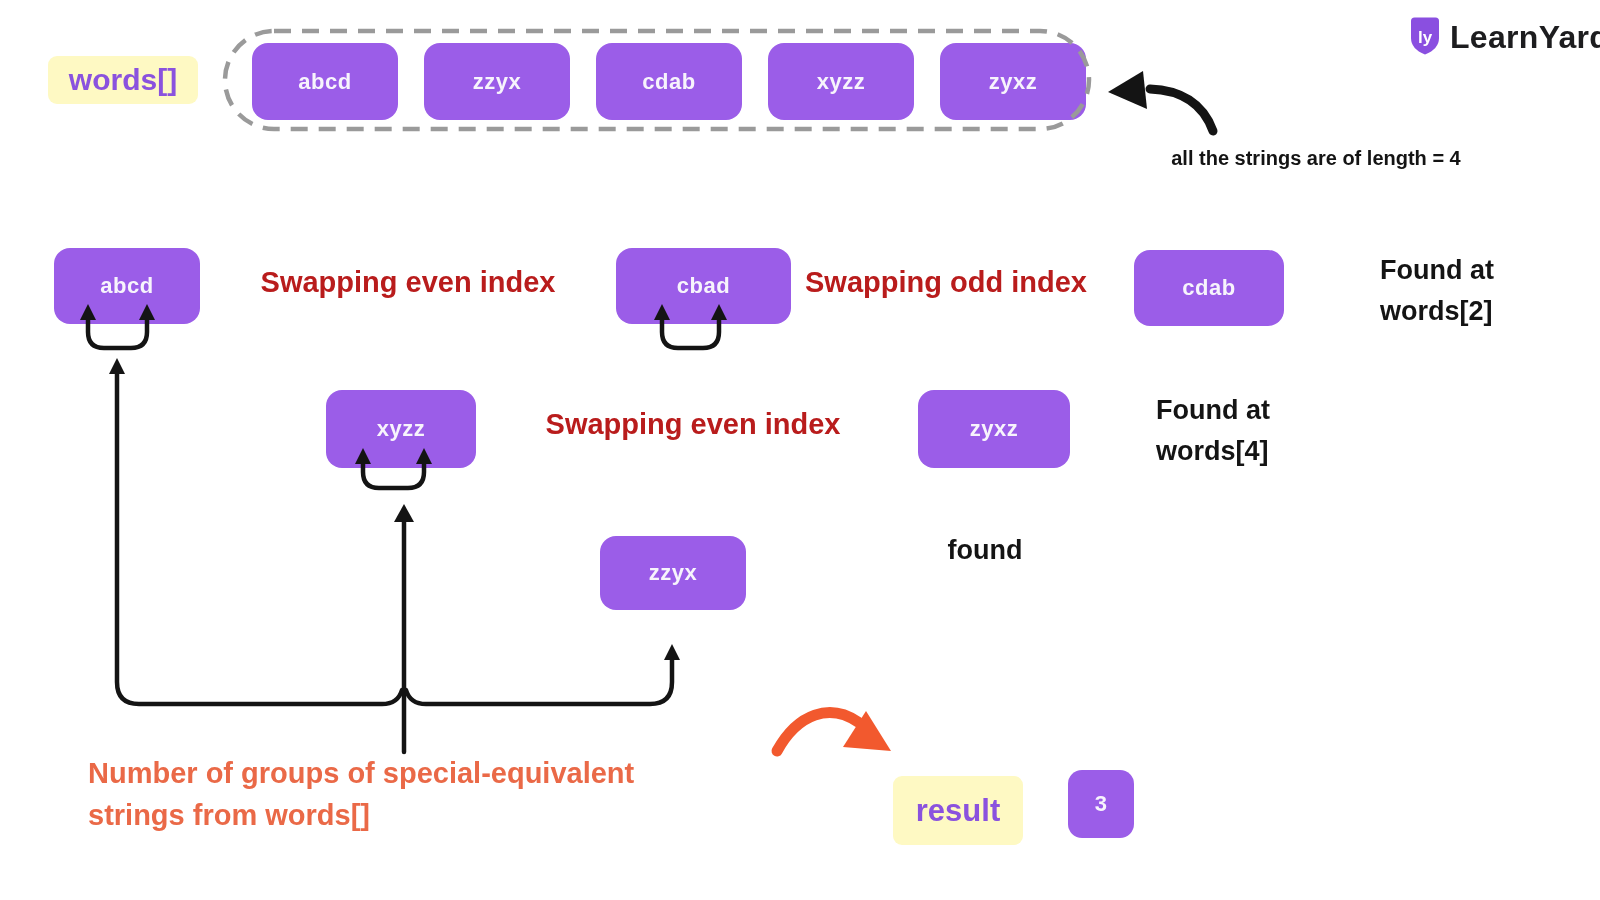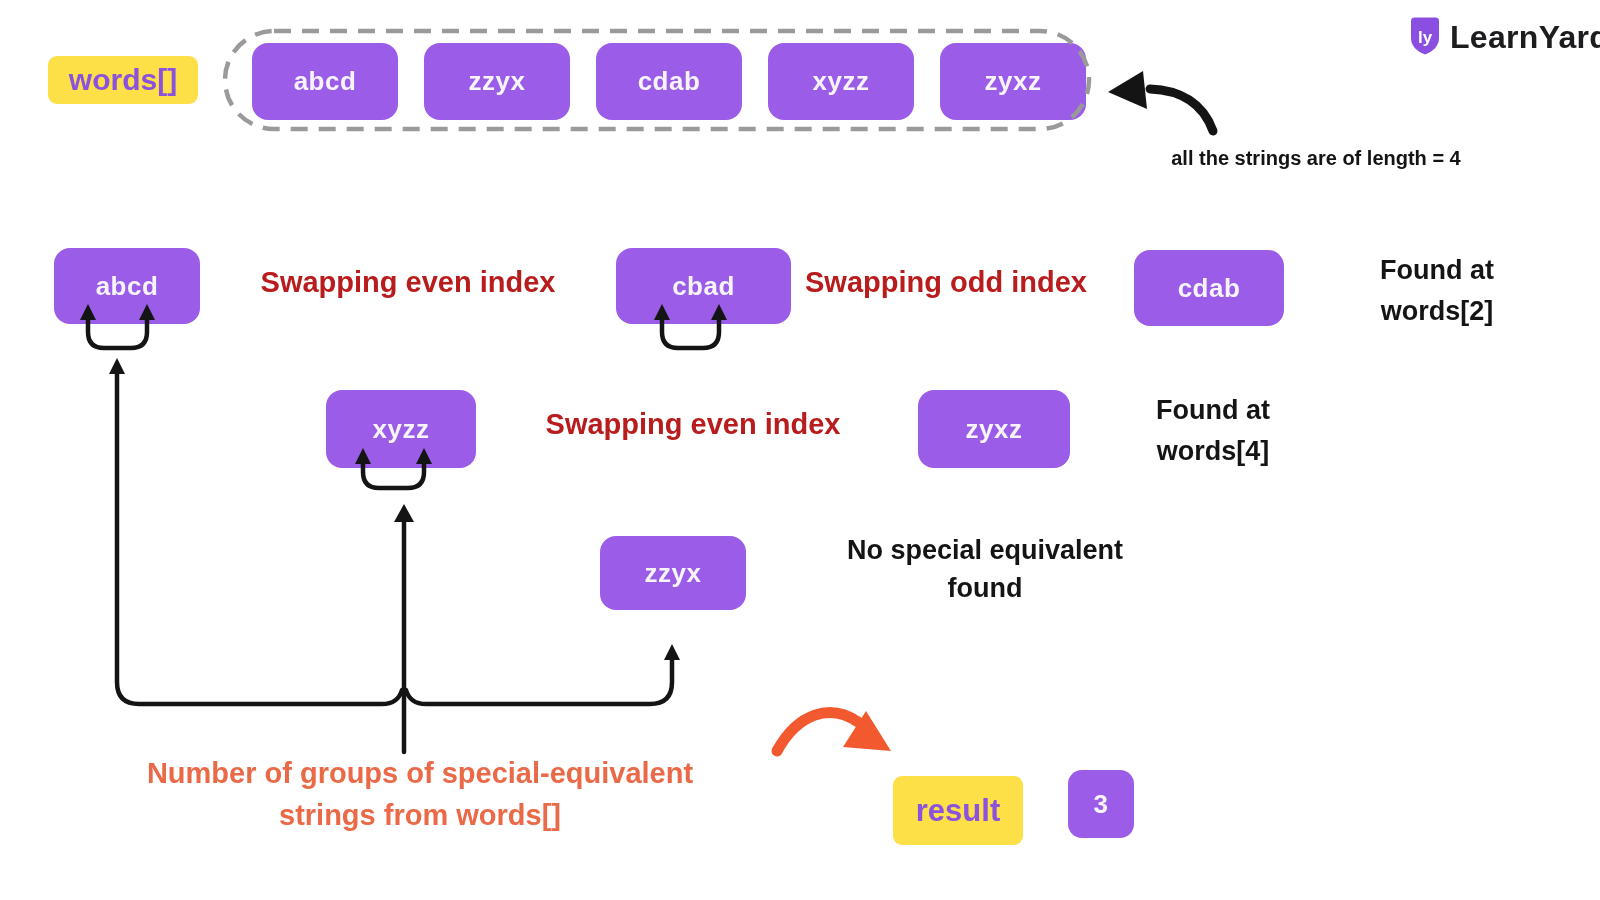--- a/index.html
+++ b/index.html
@@ -4,43 +4,42 @@
 <style>
   html,body{margin:0;padding:0;background:#ffffff;}
   body{
     width:1600px;height:900px;position:relative;overflow:hidden;
     font-family:"Liberation Sans","DejaVu Sans",sans-serif;
   }
   
   .pbox{
     position:absolute;background:#9b5de8;color:#f7f4fc;
     border-radius:16px;display:flex;align-items:center;justify-content:center;
-    font-weight:bold;font-size:26px;letter-spacing:0.5px;
+    font-weight:bold;font-size:22px;letter-spacing:0.5px;
   }
   
   .tag{
-    position:absolute;background:#fde047;color:#8a52de;
+    position:absolute;background:#fef9c3;color:#8a52de;
     border-radius:9px;display:flex;align-items:center;justify-content:center;
     font-weight:bold;font-size:30px;
   }
   
   .step{
     position:absolute;color:#b91c1c;font-weight:bold;font-size:29px;
     text-align:center;white-space:nowrap;
   }
   
   .note{
     position:absolute;color:#141414;font-weight:bold;font-size:27px;
     line-height:1.5;
-    text-align:center;
   }
   .note.center{text-align:center;}
   .caption-orange{
     position:absolute;color:#ea6947;font-weight:bold;font-size:29px;
-    line-height:1.45;text-align:center;
+    line-height:1.45;
   }
   .length-note{
     position:absolute;color:#141414;font-weight:bold;font-size:20px;
     text-align:center;white-space:nowrap;
   }
   .logo{
     position:absolute;left:1408px;top:16px;display:flex;align-items:flex-end;gap:8px;
   }
   .logo-text{color:#1d1d1f;font-weight:bold;font-size:32px;letter-spacing:0.3px;}
   #arrow-overlay{
@@ -82,21 +81,20 @@
 <div class="pbox" style="left:326px;top:390px;width:150px;height:78px;">xyzz</div>
 <div class="step" style="left:510px;top:408px;width:366px;">Swapping even index</div>
 <div class="pbox" style="left:918px;top:390px;width:152px;height:78px;">zyxz</div>
 <div class="note" style="left:1156px;top:390px;">
   <div>Found at</div>
   <div>words[4]</div>
 </div>
 
 <div class="pbox" style="left:600px;top:536px;width:146px;height:74px;">zzyx</div>
 <div class="note center" style="left:800px;top:532px;width:370px;line-height:1.4;">
-  <div>No special equivalent</div>
   <div>found</div>
 </div>
 
 <div class="caption-orange" style="left:88px;top:752px;width:664px;">
   <div>Number of groups of special-equivalent</div>
   <div>strings from words[]</div>
 </div>
 
 <div class="tag" style="left:893px;top:776px;width:130px;height:69px;font-size:31px;">result</div>
 <div class="pbox" style="left:1068px;top:770px;width:66px;height:68px;border-radius:14px;">3</div>

